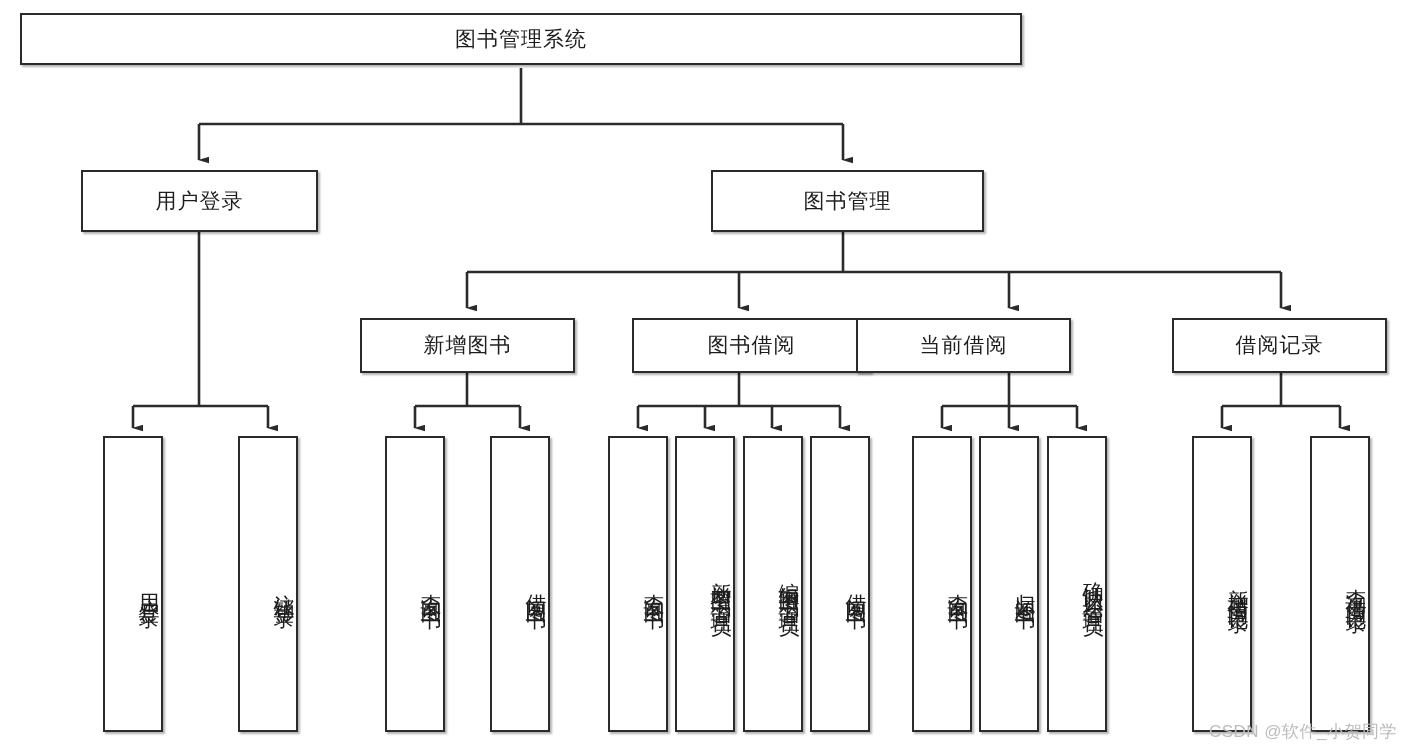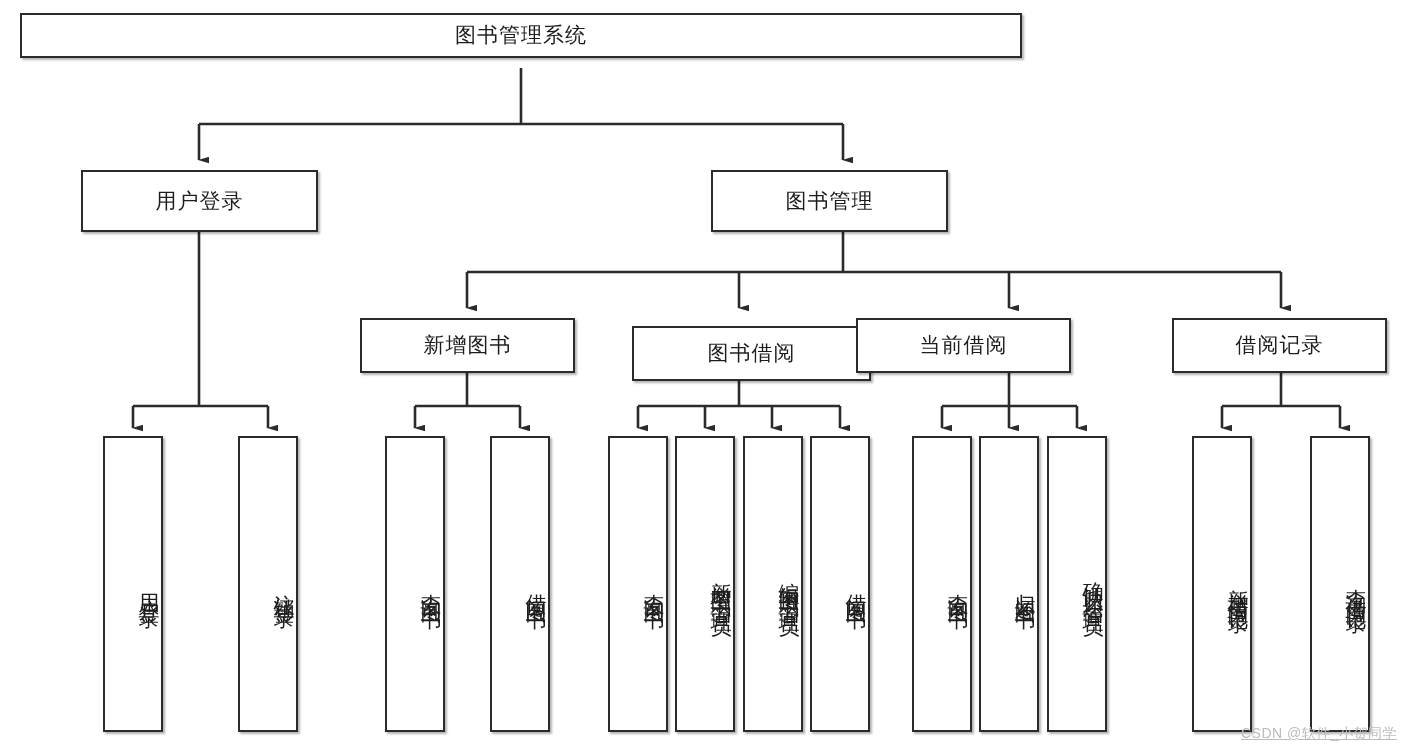--- a/index.html
+++ b/index.html
@@ -53,25 +53,24 @@
   }
   .node.vert .nlabel {
     writing-mode: vertical-rl;
     text-orientation: upright;
     display: block;
   }
   .watermark {
     position: absolute;
     right: 8px;
     bottom: 4px;
-    font-size: 14px;
+    font-size: 17px;
     color: #bcbcbc;
     white-space: nowrap;
     letter-spacing: 0.5px;
-    text-decoration: underline;
   }
 </style>
 </head>
 <body>
 
 <div id="canvas">
 
   <svg id="wires" viewBox="0 0 1405 747" xmlns="http://www.w3.org/2000/svg">
     <defs>
       <marker id="arr" markerWidth="10" markerHeight="12" refX="3.2" refY="10" orient="auto" markerUnits="userSpaceOnUse">
@@ -115,35 +114,35 @@
       <path d="M1009,406 L1009,428" marker-end="url(#arr)"></path>
       <path d="M1077,406 L1077,428" marker-end="url(#arr)"></path>
 
       <path d="M1281,373 L1281,406"></path>
       <path d="M1222,406 L1340,406"></path>
       <path d="M1222,406 L1222,428" marker-end="url(#arr)"></path>
       <path d="M1340,406 L1340,428" marker-end="url(#arr)"></path>
     </g>
   </svg>
 
-  <div class="node horiz" style="left:20px; top:13px; width:1002px; height:45px;">
+  <div class="node horiz" style="left:20px; top:13px; width:1002px; height:52px;">
     <span class="nlabel">图书管理系统</span>
   </div>
 
   <div class="node horiz" style="left:81px; top:170px; width:237px; height:62px;">
     <span class="nlabel">用户登录</span>
   </div>
-  <div class="node horiz" style="left:711px; top:170px; width:237px; height:62px;">
+  <div class="node horiz" style="left:711px; top:170px; width:273px; height:62px;">
     <span class="nlabel">图书管理</span>
   </div>
 
   <div class="node horiz" style="left:360px; top:318px; width:215px; height:55px;">
     <span class="nlabel">新增图书</span>
   </div>
-  <div class="node horiz" style="left:632px; top:318px; width:239px; height:55px;margin-top:8px;">
+  <div class="node horiz" style="left:632px; top:318px; width:239px; height:55px;">
     <span class="nlabel">图书借阅</span>
   </div>
   <div class="node horiz" style="left:856px; top:318px; width:215px; height:55px;">
     <span class="nlabel">当前借阅</span>
   </div>
   <div class="node horiz" style="left:1172px; top:318px; width:215px; height:55px;">
     <span class="nlabel">借阅记录</span>
   </div>
 
   <div class="node vert" style="left:103px; top:436px; width:60px; height:296px;">

